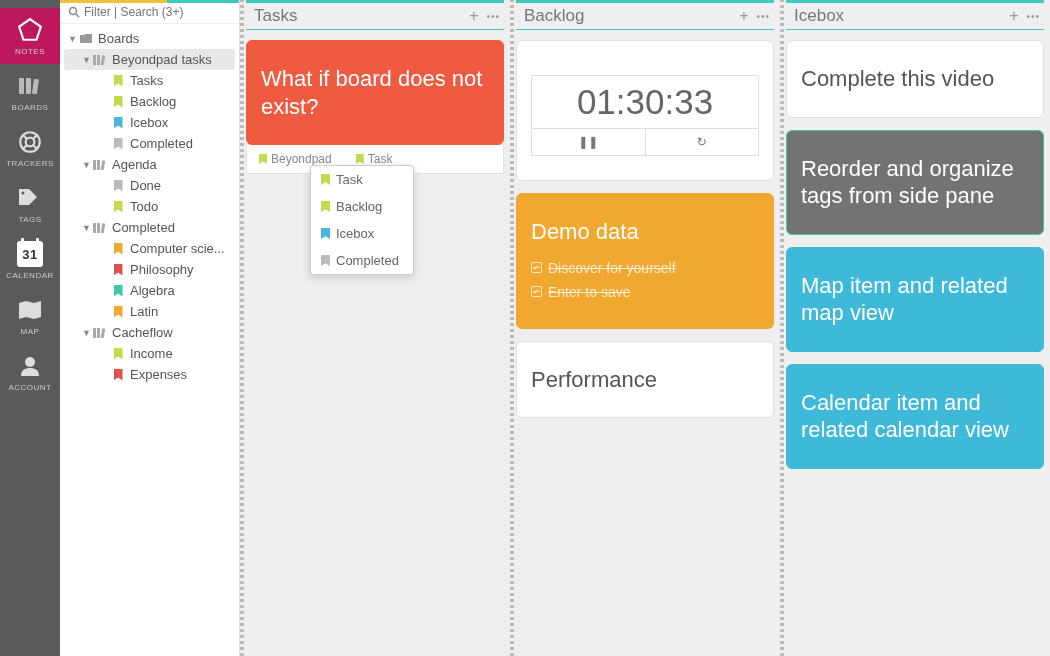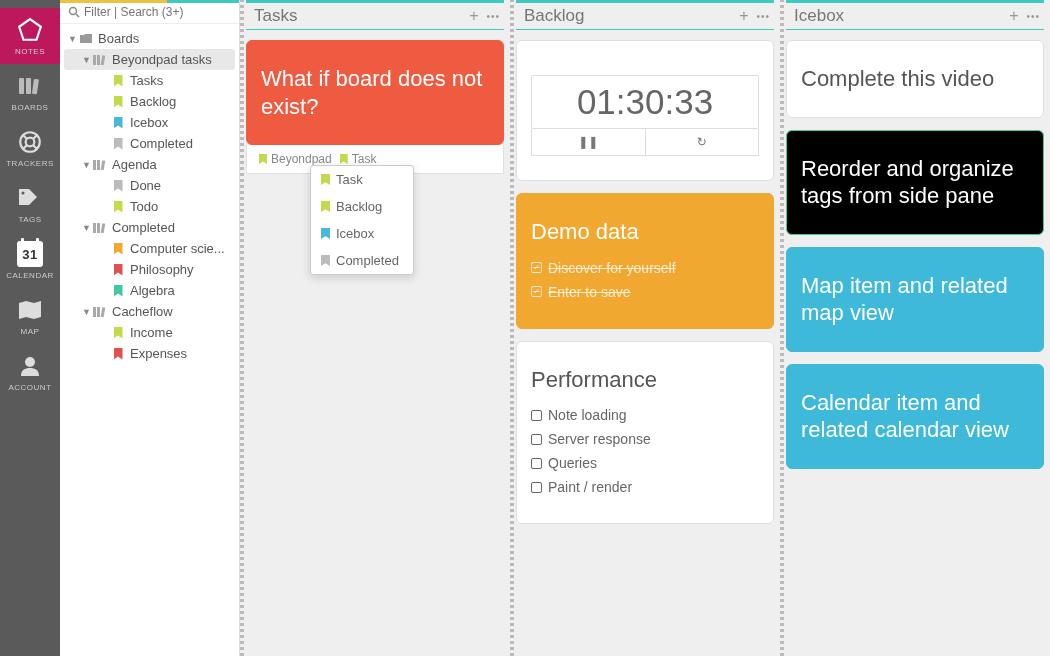--- a/index.html
+++ b/index.html
@@ -34,25 +34,25 @@
 .column-edge{position:absolute;top:0;left:0;width:4px;height:100%;background:repeating-linear-gradient(0deg,#bbb 0 3px,transparent 3px 6px)}
 .column-header{display:flex;align-items:center;height:30px;border-bottom:1px solid #3ec9c1;border-top:3px solid #3ec9c1;color:#777;font-size:17px;font-weight:300;padding-left:8px;margin-bottom:10px}
 .column-header-fill{flex:1}
 .column-header-btn{color:#999;font-size:16px;padding:0 4px;cursor:pointer}
 .card{background:#fff;border:1px solid #e0e0e0;border-radius:6px;margin-bottom:12px;padding:24px 14px;color:#555}
 .card-title{font-size:22px;font-weight:300;color:#555;line-height:1.25}
 .card.red{background:#ef5b40;border-color:#ef5b40}
 .card.red .card-title{color:#fff}
 .card.orange{background:#f0a830;border-color:#f0a830}
 .card.orange .card-title{color:#fff}
-.card.teal{background:#000000;border-color:#3ec9a0}
+.card.teal{background:#737373;border-color:#3ec9a0}
 .card.teal .card-title{color:#fff}
 .card.cyan{background:#3eb9d9;border-color:#3eb9d9}
 .card.cyan .card-title{color:#fff}
-.card-tags{display:flex;gap:4px;padding:6px 10px;background:#fff;border:1px solid #e0e0e0;border-top:none;margin-top:-12px;margin-bottom:12px;border-radius:0 0 2px 2px;position:relative}
+.card-tags{display:flex;gap:20px;padding:6px 10px;background:#fff;border:1px solid #e0e0e0;border-top:none;margin-top:-12px;margin-bottom:12px;border-radius:0 0 2px 2px;position:relative}
 .tag-chip{display:flex;align-items:center;gap:4px;color:#888;font-size:12px;padding:1px 2px}
 .tag-chip .bookmark{width:8px;height:10px}
 .timer{text-align:center;font-size:35px;font-weight:300;color:#666;padding:6px 0;border:1px solid #ddd;border-radius:2px;margin-top:10px}
 .timer-controls{display:flex;border:1px solid #ddd;border-top:none}
 .timer-btn{flex:1;text-align:center;padding:6px;color:#777;cursor:pointer;font-size:12px}
 .timer-btn:first-child{border-right:1px solid #ddd}
 .checklist{margin-top:10px}
 .check-item{display:flex;align-items:center;gap:6px;padding:4px 0;font-size:14px;color:#666}
 .check-item.done{color:rgba(255,255,255,.75)}
 .check-item.done span{text-decoration:line-through}
@@ -240,20 +240,27 @@
         </span>
         <span class="tree-label">Philosophy</span>
       </div>
       <div class="tree-node level-2">
         <span class="tree-toggle"></span>
         <span class="tree-icon">
           <span class="bookmark" style="background:#3ec9a0"></span>
         </span>
         <span class="tree-label">Algebra</span>
       </div>
+      <div class="tree-node level-2">
+        <span class="tree-toggle"></span>
+        <span class="tree-icon">
+          <span class="bookmark" style="background:#f0a830"></span>
+        </span>
+        <span class="tree-label">Latin</span>
+      </div>
       <div class="tree-node level-1">
         <span class="tree-toggle">▼</span>
         <span class="tree-icon books-icon">
           <svg width="16" height="12" viewBox="0 0 16 12" fill="#aaa">
             <rect x="1" y="1" width="3" height="10"></rect>
             <rect x="5" y="1" width="3" height="10"></rect>
             <rect x="9.5" y="1.5" width="3" height="9.5" transform="rotate(10 11 6)"></rect>
           </svg>
         </span>
         <span class="tree-label">Cacheflow</span>
@@ -315,38 +322,20 @@
             <span>Discover for yourself</span>
           </div>
           <div class="check-item done">
             <span class="checkbox">✓</span>
             <span>Enter to save</span>
           </div>
         </div>
       </div>
       <div class="card">
         <div class="card-title">Performance</div>
-        <div class="checklist">
-          <div class="check-item">
-            <span class="checkbox"></span>
-            <span>Note loading</span>
-          </div>
-          <div class="check-item">
-            <span class="checkbox"></span>
-            <span>Server response</span>
-          </div>
-          <div class="check-item">
-            <span class="checkbox"></span>
-            <span>Queries</span>
-          </div>
-          <div class="check-item">
-            <span class="checkbox"></span>
-            <span>Paint / render</span>
-          </div>
-        </div>
       </div>
     </div>
     <div class="column">
       <div class="column-edge"></div>
       <div class="column-header">
         <span>Icebox</span>
         <span class="column-header-fill"></span>
         <span class="column-header-btn">+</span>
         <span class="column-header-btn" style="font-size:10px;letter-spacing:1px">•••</span>
       </div>

